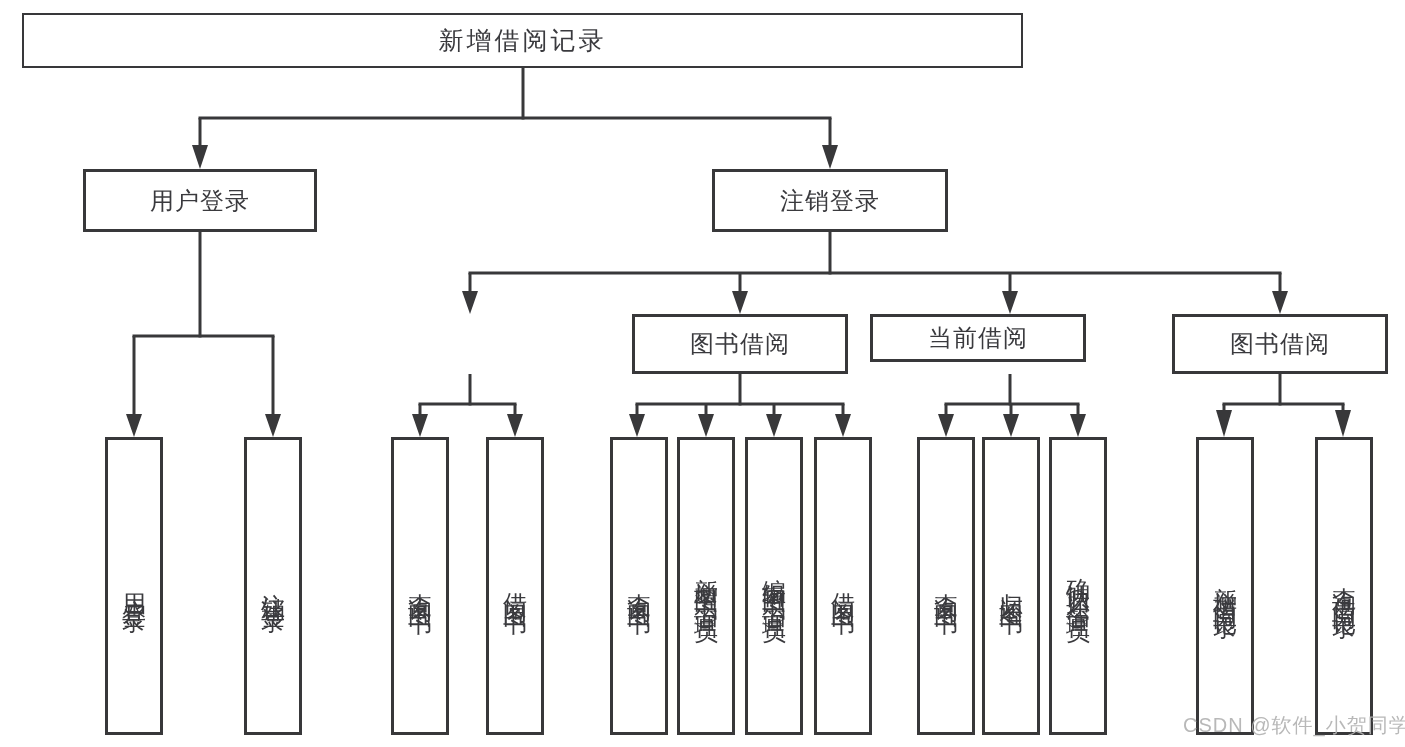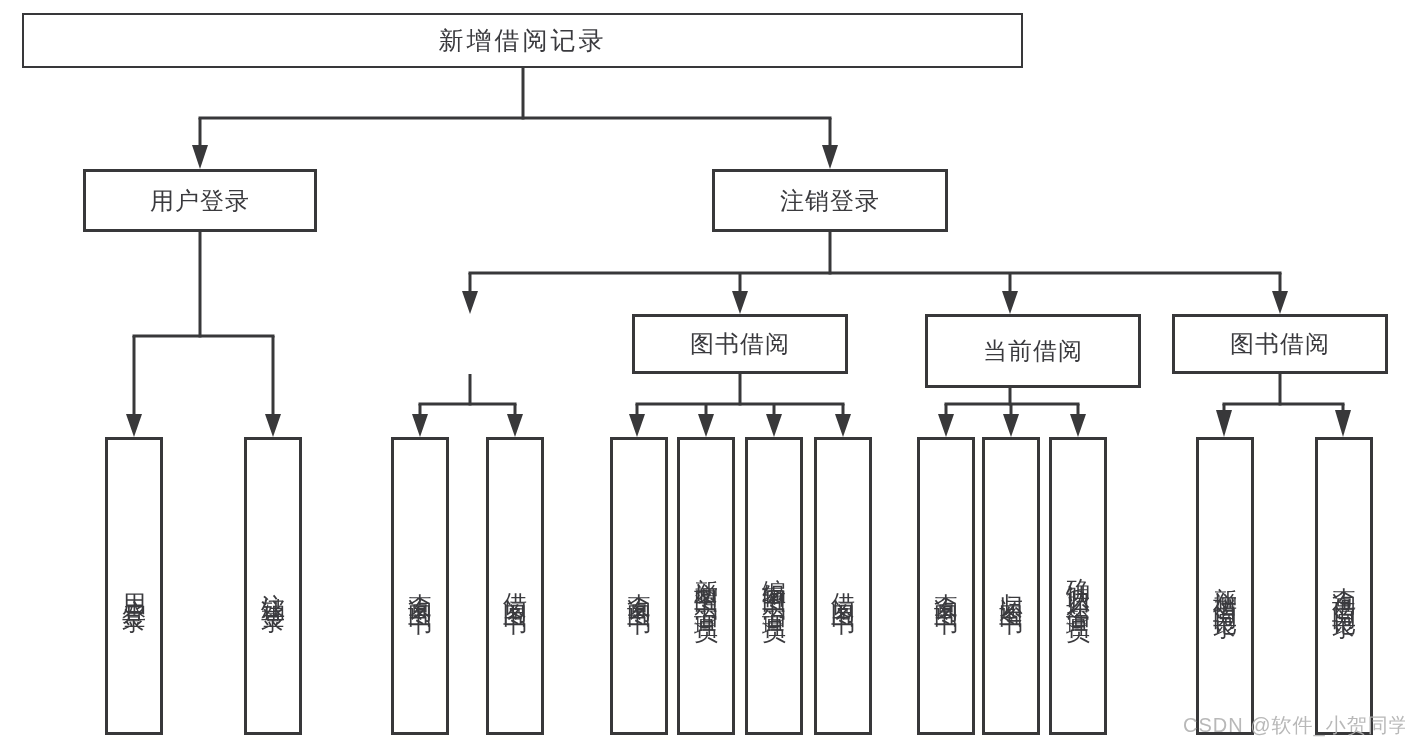--- a/index.html
+++ b/index.html
@@ -125,21 +125,21 @@
       </g>
     </g>
   </svg>
 
   <div class="node root" style="left:22px;top:13px;width:1001px;height:55px;">新增借阅记录</div>
 
   <div class="node lvl2" style="left:83px;top:169px;width:234px;height:63px;">用户登录</div>
   <div class="node lvl2" style="left:712px;top:169px;width:236px;height:63px;">注销登录</div>
 
   <div class="node lvl3" style="left:632px;top:314px;width:216px;height:60px;">图书借阅</div>
-  <div class="node lvl3" style="left:925px;top:314px;width:216px;height:74px;">当前借阅</div>
+  <div class="node lvl3" style="left:870px;top:314px;width:216px;height:48px;">当前借阅</div>
   <div class="node lvl3" style="left:1172px;top:314px;width:216px;height:60px;">图书借阅</div>
 
   <div class="node leaf" style="left:105px;top:437px;width:58px;height:298px;">
     <span class="vtext">用户登录</span>
   </div>
   <div class="node leaf" style="left:244px;top:437px;width:58px;height:298px;">
     <span class="vtext">注销登录</span>
   </div>
 
   <div class="node leaf" style="left:391px;top:437px;width:58px;height:298px;">

